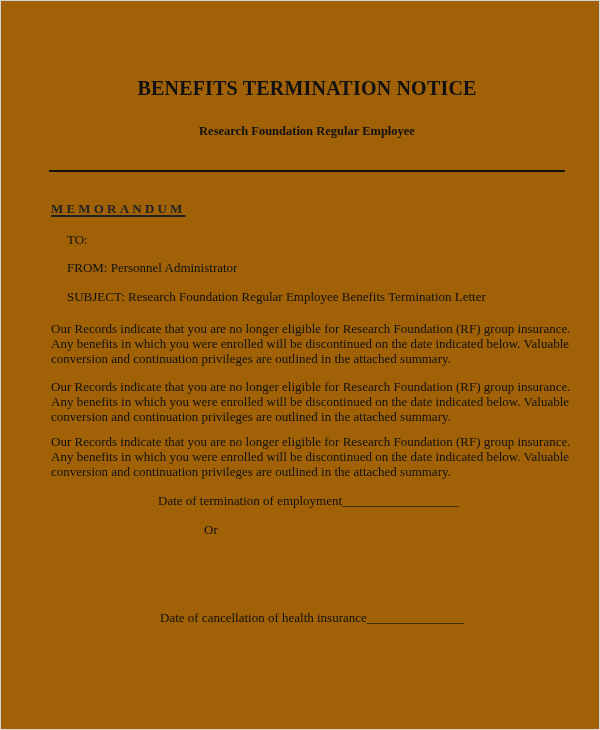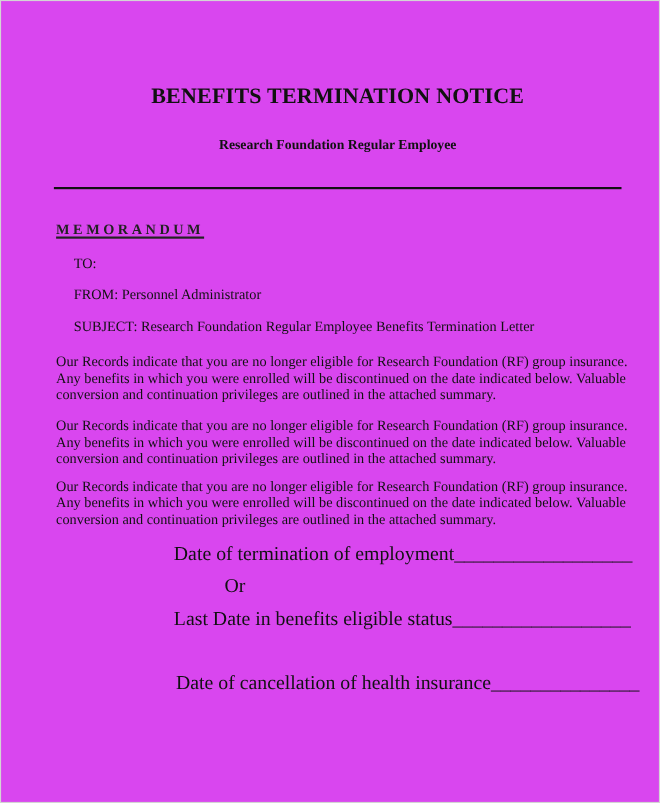--- a/index.html
+++ b/index.html
@@ -10,21 +10,21 @@
     body {
       width: 600px;
       height: 730px;
       overflow: hidden;
     }
     .page {
       position: relative;
       width: 598px;
       height: 728px;
       border: 1px solid #d4d4d4;
-      background: #d946ef;
+      background: #a16207;
       color: #111111;
       font-family: "Liberation Serif", "DejaVu Serif", serif;
     }
     .title {
       position: absolute;
       left: 0;
       width: 612px;
       top: 76px;
       text-align: center;
       font-size: 20px;
@@ -75,21 +75,21 @@
       position: absolute;
       left: 50px;
       width: 520px;
       font-size: 13px;
       line-height: 15px;
       color: #111;
     }
     .para span { display: block; white-space: nowrap; }
     .field {
       position: absolute;
-      font-size: 18px;
+      font-size: 13px;
       color: #111;
       white-space: nowrap;
     }
   </style>
 </head>
 <body>
 
 <div class="page">
 
   <div class="title">BENEFITS TERMINATION NOTICE</div>
@@ -116,16 +116,15 @@
   </div>
 
   <div class="para" style="top:433px;">
     <span>Our Records indicate that you are no longer eligible for Research Foundation (RF) group insurance.</span>
     <span>Any benefits in which you were enrolled will be discontinued on the date indicated below. Valuable</span>
     <span>conversion and continuation privileges are outlined in the attached summary.</span>
   </div>
 
   <div class="field" style="left:157px; top:492px;">Date of termination of employment__________________</div>
   <div class="field" style="left:203px; top:521px;">Or</div>
-  <div class="field" style="left:157px; top:551px;">Last Date in benefits eligible status__________________</div>
   <div class="field" style="left:159px; top:609px;">Date of cancellation of health insurance_______________</div>
 
 </div>
 
 </body></html>

